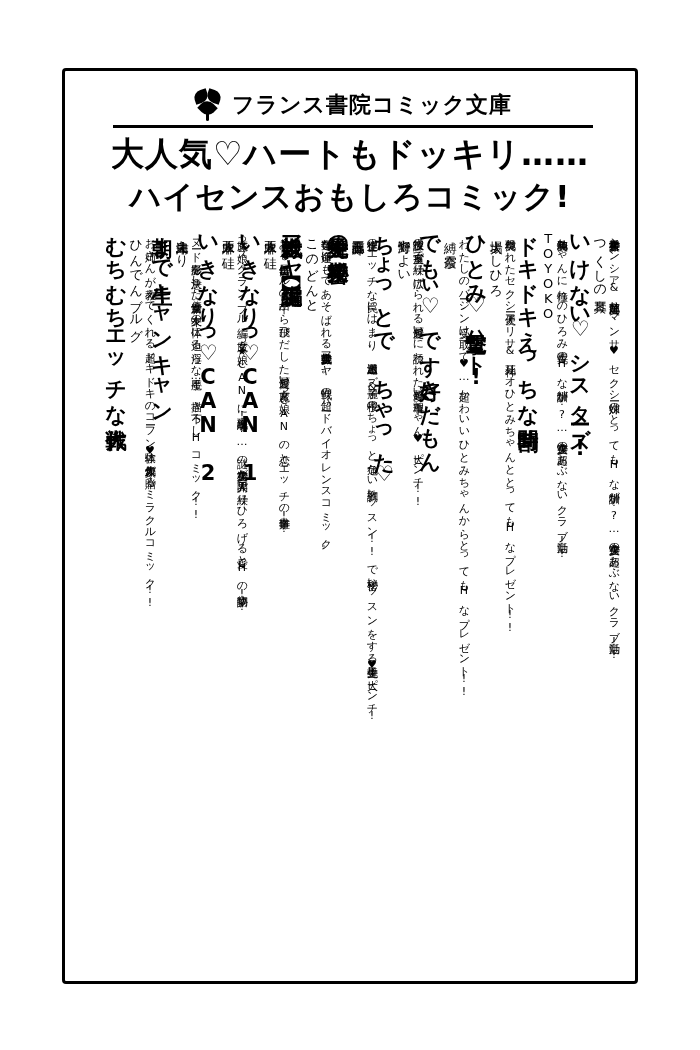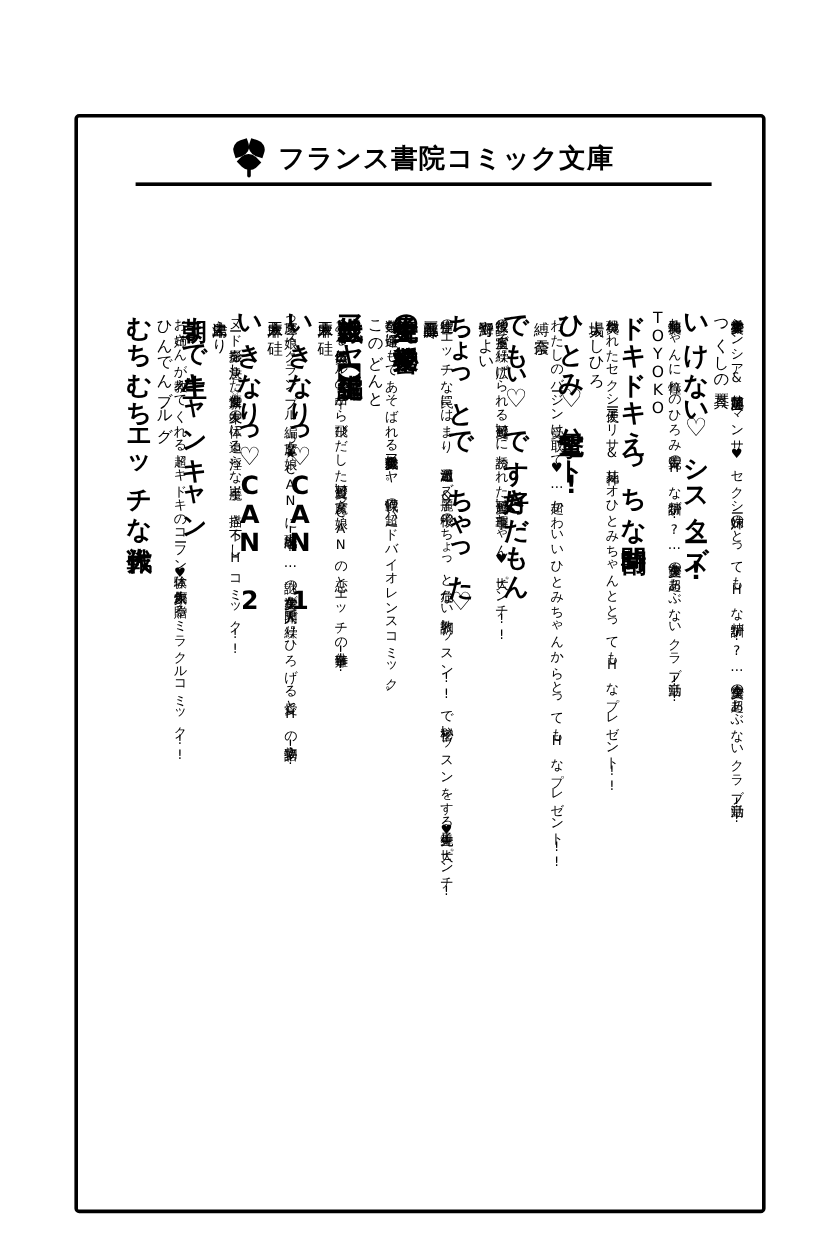--- a/index.html
+++ b/index.html
@@ -26,21 +26,20 @@
   .ad-frame {
     position: absolute;
     left: 62px;
     top: 68px;
     width: 576px;
     height: 916px;
     border: 3px solid #000;
     border-radius: 4px;
     box-sizing: border-box;
     background: #fff;
-    margin-top: 27px;
   }
 
   
   .logo-row {
     position: absolute;
     left: 0px;
     top: 14px;
     width: 100%;
     height: 40px;
     display: flex;
@@ -168,20 +167,24 @@
       <span class="logo-mark">
         <span class="petal p1"></span>
         <span class="petal p2"></span>
         <span class="petal p3"></span>
         <span class="stem"></span>
       </span>
       <span class="logo-text">フランス書院コミック文庫</span>
     </div>
     <div class="logo-underline"></div>
 
+    <div class="headline">
+      <div class="hl">大人気♡ハートもドッキリ……</div>
+      <div class="hl hl2">ハイセンスおもしろコミック!</div>
+    </div>
 
     <div class="columns">
 
       <div class="col w-wide">
         <div class="col-inner">
           <div class="vtext col-title">いけない♡シスターズ!</div>
           <div class="vtext col-author">つくしの真琴</div>
           <div class="vtext col-blurb">天才美少女科学者シンシア&amp;超淫乱美姉サマンサ♥セクシー姉妹のとってもHな特訓が!?…美少女達の超あぶないクラブ活動!!</div>
         </div>
       </div>

